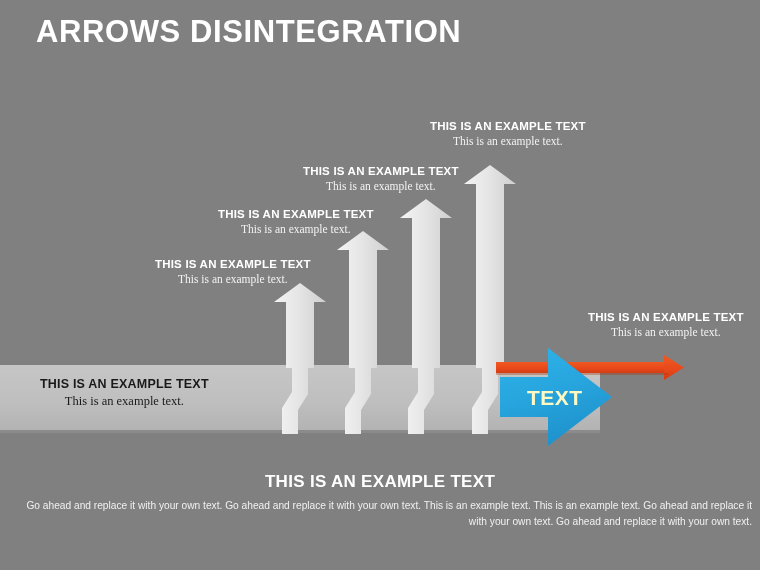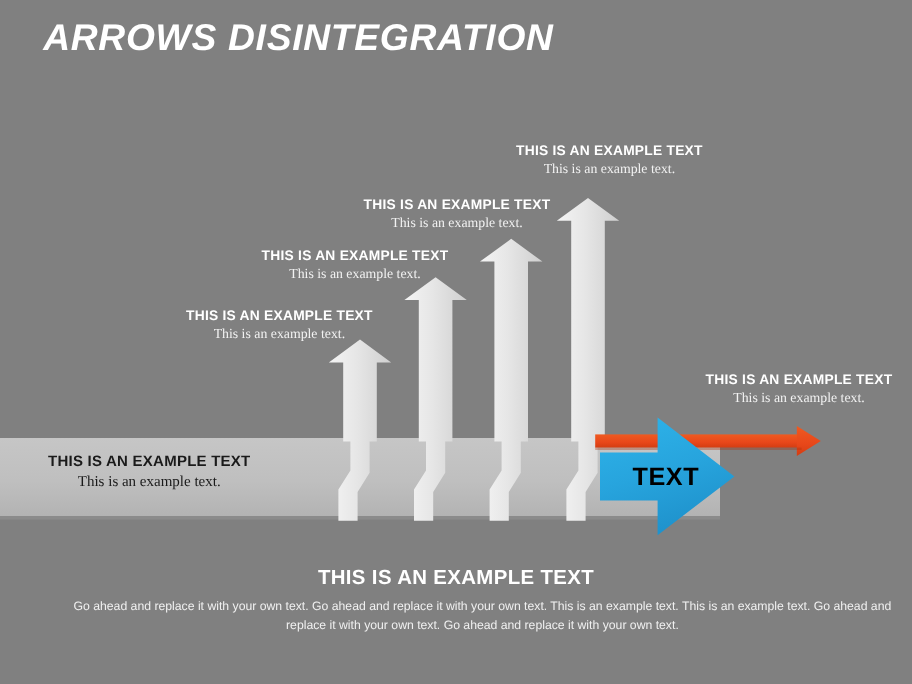--- a/index.html
+++ b/index.html
@@ -23,21 +23,20 @@
   
   #slide-title {
     position: absolute;
     left: 36px;
     top: 14px;
     font-size: 31px;
     font-weight: bold;
     color: #ffffff;
     letter-spacing: 0.6px;
     white-space: nowrap;
-    font-style: italic;
   }
 
   
   #art {
     position: absolute;
     left: 0;
     top: 0;
     width: 760px;
     height: 570px;
   }
@@ -78,21 +77,21 @@
     text-align: center;
   }
 
   
   #blue-arrow-text {
     position: absolute;
     left: 527px;
     top: 386px;
     font-size: 21px;
     font-weight: bold;
-    color: #000000;
+    color: #fef9c3;
     letter-spacing: 0.5px;
   }
 
   
   #bottom-block {
     position: absolute;
     left: 0;
     top: 472px;
     width: 760px;
   }
@@ -102,22 +101,21 @@
     font-weight: bold;
     color: #ffffff;
     letter-spacing: 0.3px;
   }
   #bottom-paragraph {
     margin-top: 6px;
     padding: 0 8px;
     font-size: 10.2px;
     line-height: 1.55;
     color: #f0f0f0;
-    text-align: center;
-    margin-left: 44px;
+    text-align: right;
   }
 </style>
 </head>
 <body>
 
 <div id="slide">
 
   <div id="slide-title">ARROWS DISINTEGRATION</div>
 
   <svg id="art" viewBox="0 0 760 570">

